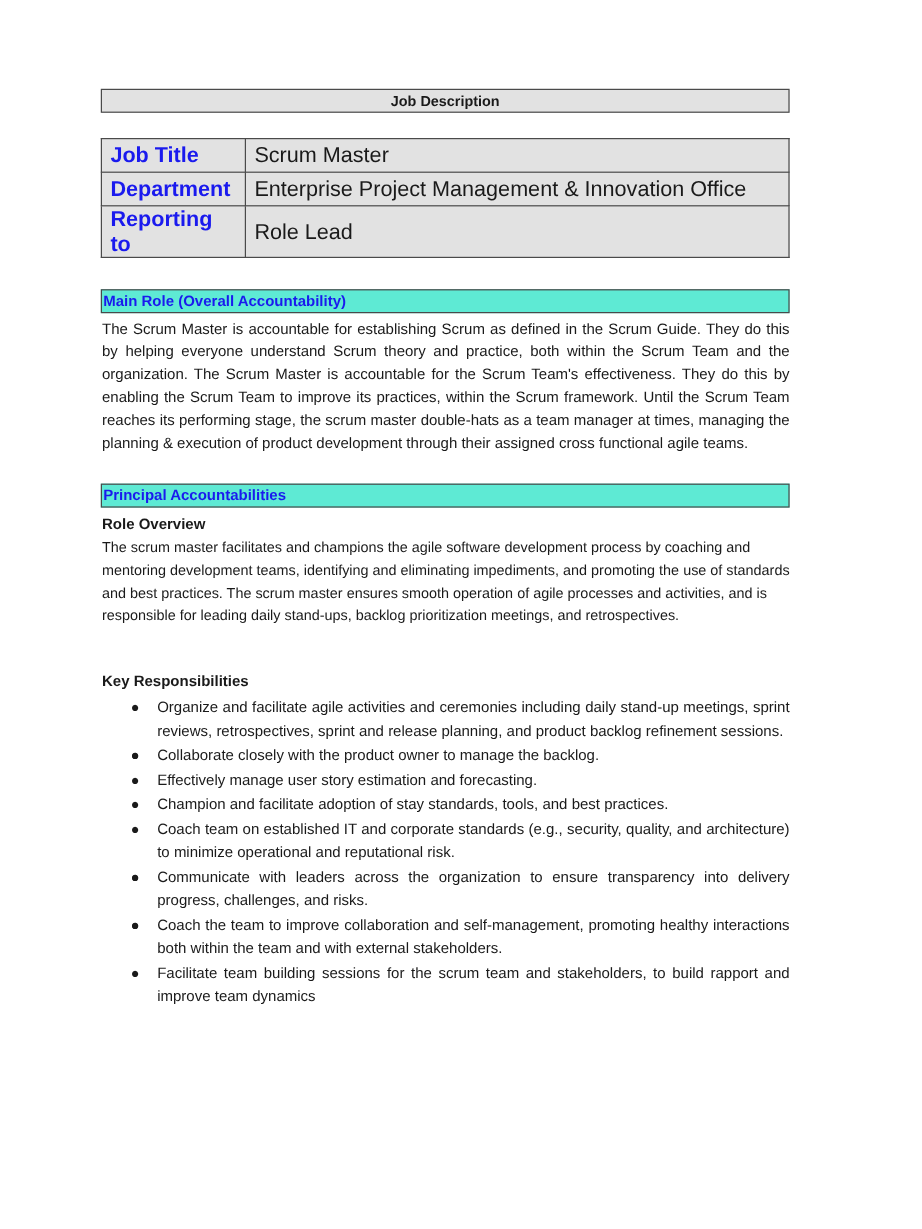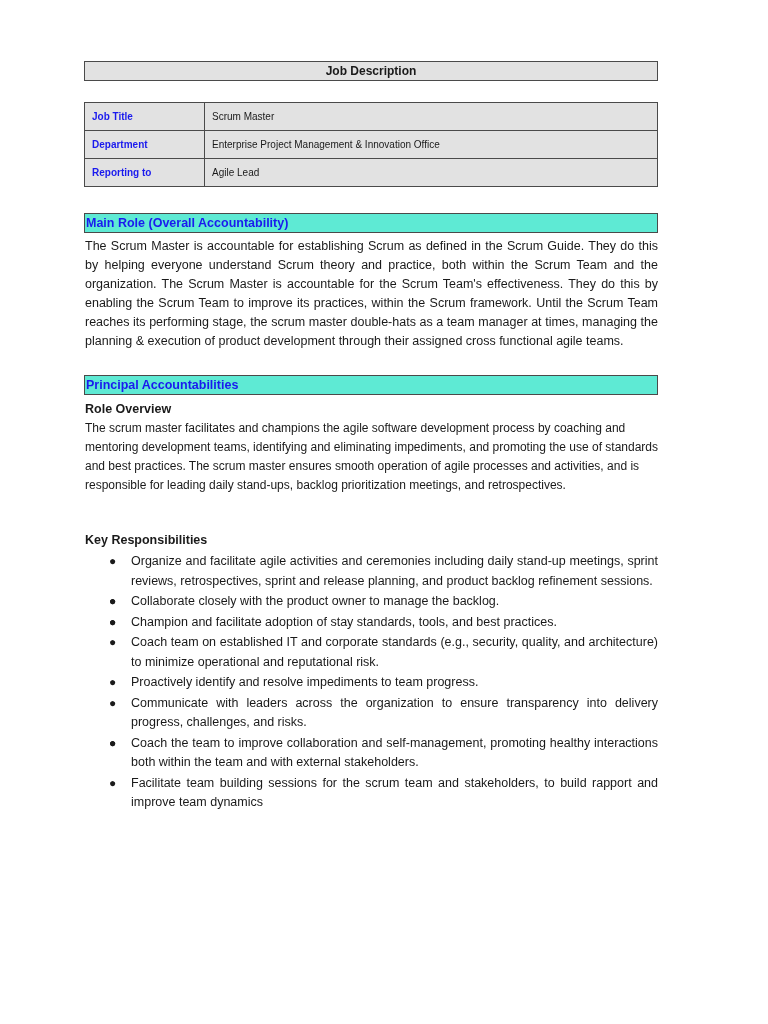--- a/index.html
+++ b/index.html
@@ -1,27 +1,27 @@
 <!DOCTYPE html>
 <html><head>
 <meta charset="utf-8">
 <style>
   html, body { margin: 0; padding: 0; background: #ffffff; }
   body {
     width: 768px; height: 1024px; position: relative; overflow: hidden;
     font-family: "Liberation Sans", sans-serif; color: #1a1a1a;
   }
-  .page { position: absolute; left: 84px; top: 61px; width: 574px; }
+  .page { position: absolute; left: 84px; top: 74px; width: 574px; }
   .title-box {
     height: 18px; border: 1px solid #4a4a4a; background: #e2e2e2;
     text-align: center; font-weight: bold; font-size: 12px; line-height: 18px;
   }
   table.info {
     margin-top: 21px; width: 574px; border-collapse: collapse; background: #e2e2e2;
-    font-size: 10px;
+    font-size: 18px;
   }
   table.info td {
     border: 1px solid #4a4a4a; height: 27px; padding: 0 7px; vertical-align: middle;
   }
   table.info td.lbl { width: 105px; color: #1a1aee; font-weight: bold; }
   .sec-head {
     height: 18px; border: 1px solid #4a4a4a; background: #5eead4;
     color: #1a1aee; font-weight: bold; font-size: 12.5px; line-height: 18px; padding-left: 1px;
   }
   .sec-head.s1 { margin-top: 26px; }
@@ -52,39 +52,39 @@
         <tr>
       <td class="lbl">Job Title</td>
       <td>Scrum Master</td>
     </tr>
     <tr>
       <td class="lbl">Department</td>
       <td>Enterprise Project Management &amp; Innovation Office</td>
     </tr>
     <tr>
       <td class="lbl">Reporting to</td>
-      <td>Agile Lead</td>
+      <td>Role Lead</td>
     </tr>
   </tbody>
     </table>
 
   <div class="sec-head s1">Main Role (Overall Accountability)</div>
   <p class="just">The Scrum Master is accountable for establishing Scrum as defined in the Scrum Guide. They do this by helping everyone understand Scrum theory and practice, both within the Scrum Team and the organization. The Scrum Master is accountable for the Scrum Team's effectiveness. They do  this  by enabling the Scrum Team to improve its practices, within the Scrum framework. Until the Scrum Team reaches its performing stage, the scrum master double-hats as a team manager at times, managing the planning &amp; execution of product development through their assigned cross functional agile teams.</p>
 
   <div class="sec-head s2">Principal Accountabilities</div>
   <div class="sub">Role Overview</div>
   <p class="plain">The scrum master facilitates and champions the agile software development process by coaching and mentoring development teams, identifying and eliminating impediments, and promoting the use of standards and best practices. The scrum master ensures smooth operation of agile processes and activities, and is responsible for leading daily stand-ups, backlog prioritization meetings, and retrospectives.</p>
 
   <div class="sub kr">Key Responsibilities</div>
   <ul class="resp">
     <li><span class="bullet">●</span><span>Organize and facilitate agile activities and ceremonies including daily stand-up meetings, sprint reviews, retrospectives, sprint and release planning, and product backlog refinement sessions.</span></li>
     <li><span class="bullet">●</span></li>
     <li><span class="bullet">●</span><span>Collaborate closely with the product owner to manage the backlog.</span></li>
-    <li><span class="bullet">●</span></li>
+    <li><span class="bullet">●</span><span>Effectively manage user story estimation and forecasting.</span></li>
     <li><span class="bullet">●</span><span>Champion and facilitate adoption of stay standards, tools, and best practices.</span></li>
     <li><span class="bullet">●</span><span>Coach team on established IT and corporate standards (e.g., security, quality, and architecture) to minimize operational and reputational risk.</span></li>
-    <li><span class="bullet">●</span><span>Proactively identify and resolve impediments to team progress.</span></li>
+    <li><span class="bullet">●</span></li>
     <li><span class="bullet">●</span><span>Communicate with leaders across the organization to ensure transparency into delivery progress, challenges, and risks.</span></li>
     <li><span class="bullet">●</span></li>
     <li><span class="bullet">●</span><span>Coach the team to improve collaboration and self-management, promoting healthy interactions both within the team and with external stakeholders.</span></li>
     <li><span class="bullet">●</span><span>Facilitate team building sessions for the scrum team and stakeholders, to build rapport and improve team dynamics</span></li>
   </ul>
 </div>
 
 </body></html>

